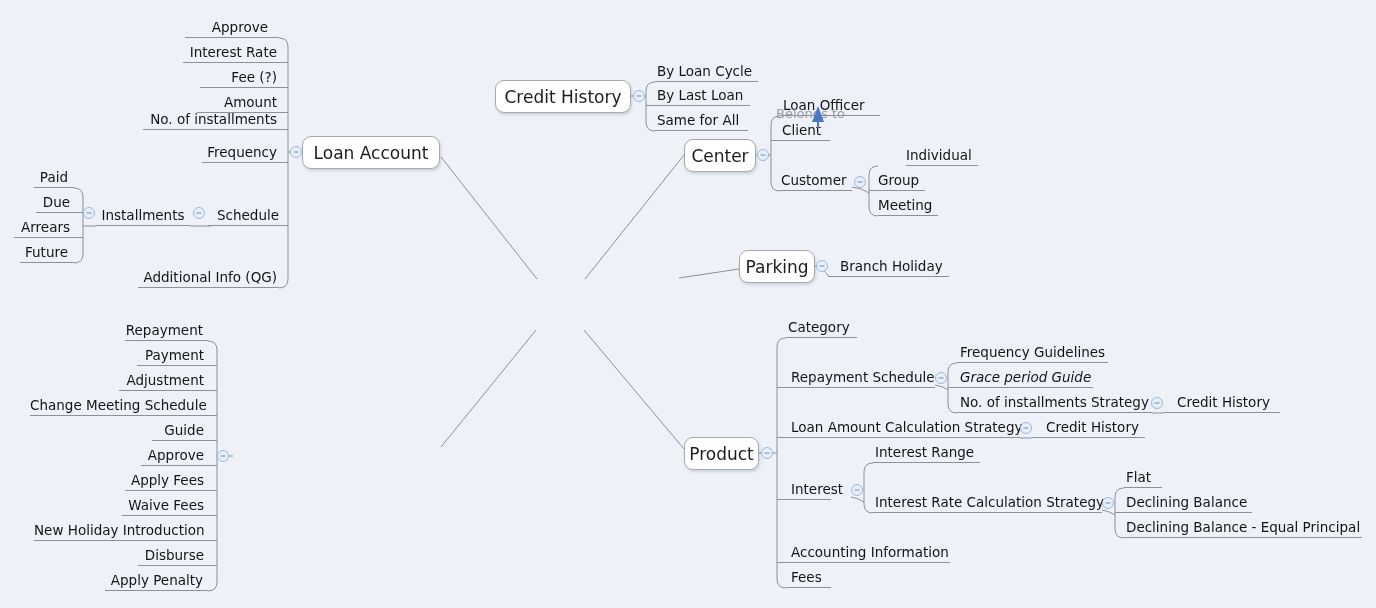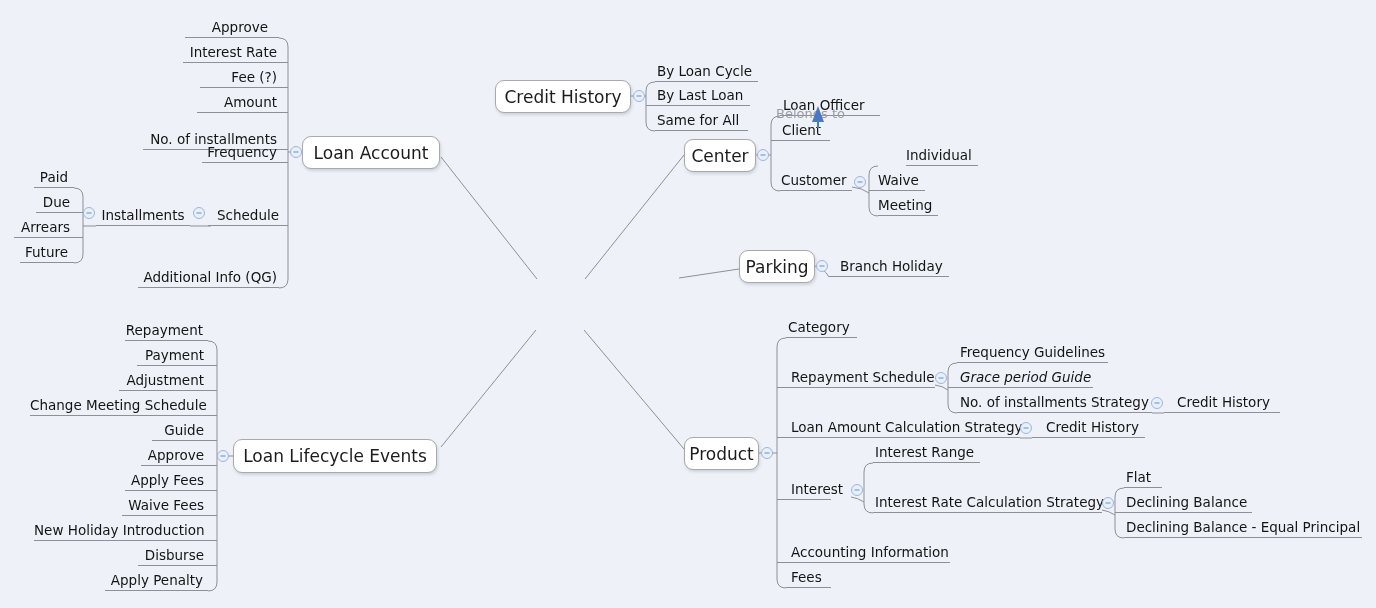--- a/index.html
+++ b/index.html
@@ -88,45 +88,44 @@
       <path class="wire" d="M190,226 L211,226"></path>
     </g>
   </svg>
 
 
   <div class="box" style="left:302px;top:136px;width:138px;height:33px;">Loan Account</div>
   <div class="box" style="left:495px;top:80px;width:136px;height:33px;">Credit History</div>
   <div class="box" style="left:684px;top:139px;width:72px;height:33px;">Center</div>
   <div class="box" style="left:739px;top:250px;width:76px;height:33px;">Parking</div>
   <div class="box" style="left:684px;top:437px;width:75px;height:33px;">Product</div>
-  <div class="box" style="left:233px;top:439px;width:204px;height:34px;">Loan Lifecycle Events</div>
 
   <div class="leaf l" style="left:185px;top:18px;width:94px;">Approve</div>
   <div class="leaf l" style="left:183px;top:43px;width:105px;">Interest Rate</div>
   <div class="leaf l" style="left:200px;top:68px;width:88px;">Fee (?)</div>
   <div class="leaf l" style="left:197px;top:93px;width:91px;">Amount</div>
-  <div class="leaf l" style="left:143px;top:130px;width:145px;">No. of installments</div>
+  <div class="leaf l" style="left:143px;top:110px;width:145px;">No. of installments</div>
   <div class="leaf l" style="left:202px;top:143px;width:86px;">Frequency</div>
   <div class="leaf c" style="left:208px;top:206px;width:80px;">Schedule</div>
   <div class="leaf c" style="left:96px;top:206px;width:94px;">Installments</div>
   <div class="leaf l" style="left:34px;top:168px;width:40px;padding-right:6px;">Paid</div>
   <div class="leaf l" style="left:36px;top:193px;width:47px;padding-right:13px;">Due</div>
   <div class="leaf l" style="left:14px;top:218px;width:69px;padding-right:13px;">Arrears</div>
   <div class="leaf l" style="left:20px;top:243px;width:54px;padding-right:6px;">Future</div>
   <div class="leaf l" style="left:138px;top:268px;width:141px;padding-right:2px;">Additional Info (QG)</div>
 
   <div class="leaf r" style="left:655px;top:62px;width:103px;padding-left:2px;">By Loan Cycle</div>
   <div class="leaf r" style="left:646px;top:86px;width:104px;">By Last Loan</div>
   <div class="leaf r" style="left:655px;top:111px;width:93px;padding-left:2px;">Same for All</div>
 
   <div class="leaf r" style="left:780px;top:96px;width:100px;padding-left:3px;">Loan Officer</div>
   <div class="leaf r" style="left:771px;top:121px;width:59px;">Client</div>
   <div class="leaf r" style="left:780px;top:171px;width:72px;padding-left:1px;">Customer</div>
   <div class="leaf r" style="left:878px;top:146px;width:72px;padding-left:0;margin-left:28px;">Individual</div>
-  <div class="leaf r" style="left:869px;top:171px;width:56px;padding-left:9px;">Waive</div>
+  <div class="leaf r" style="left:869px;top:171px;width:56px;padding-left:9px;">Group</div>
   <div class="leaf r" style="left:878px;top:196px;width:60px;padding-left:0;">Meeting</div>
 
   <div class="linklabel" style="left:776px;top:106px;">Belongs to</div>
 
   <div class="leaf r" style="left:829px;top:257px;width:120px;">Branch Holiday</div>
 
   <div class="leaf r" style="left:786px;top:318px;width:71px;padding-left:2px;">Category</div>
   <div class="leaf r" style="left:777px;top:368px;width:158px;padding-left:14px;">Repayment Schedule</div>
   <div class="leaf r" style="left:957px;top:343px;width:151px;padding-left:3px;">Frequency Guidelines</div>
   <div class="leaf r" style="left:948px;top:368px;width:145px;padding-left:12px;font-style:italic;">Grace period Guide</div>

